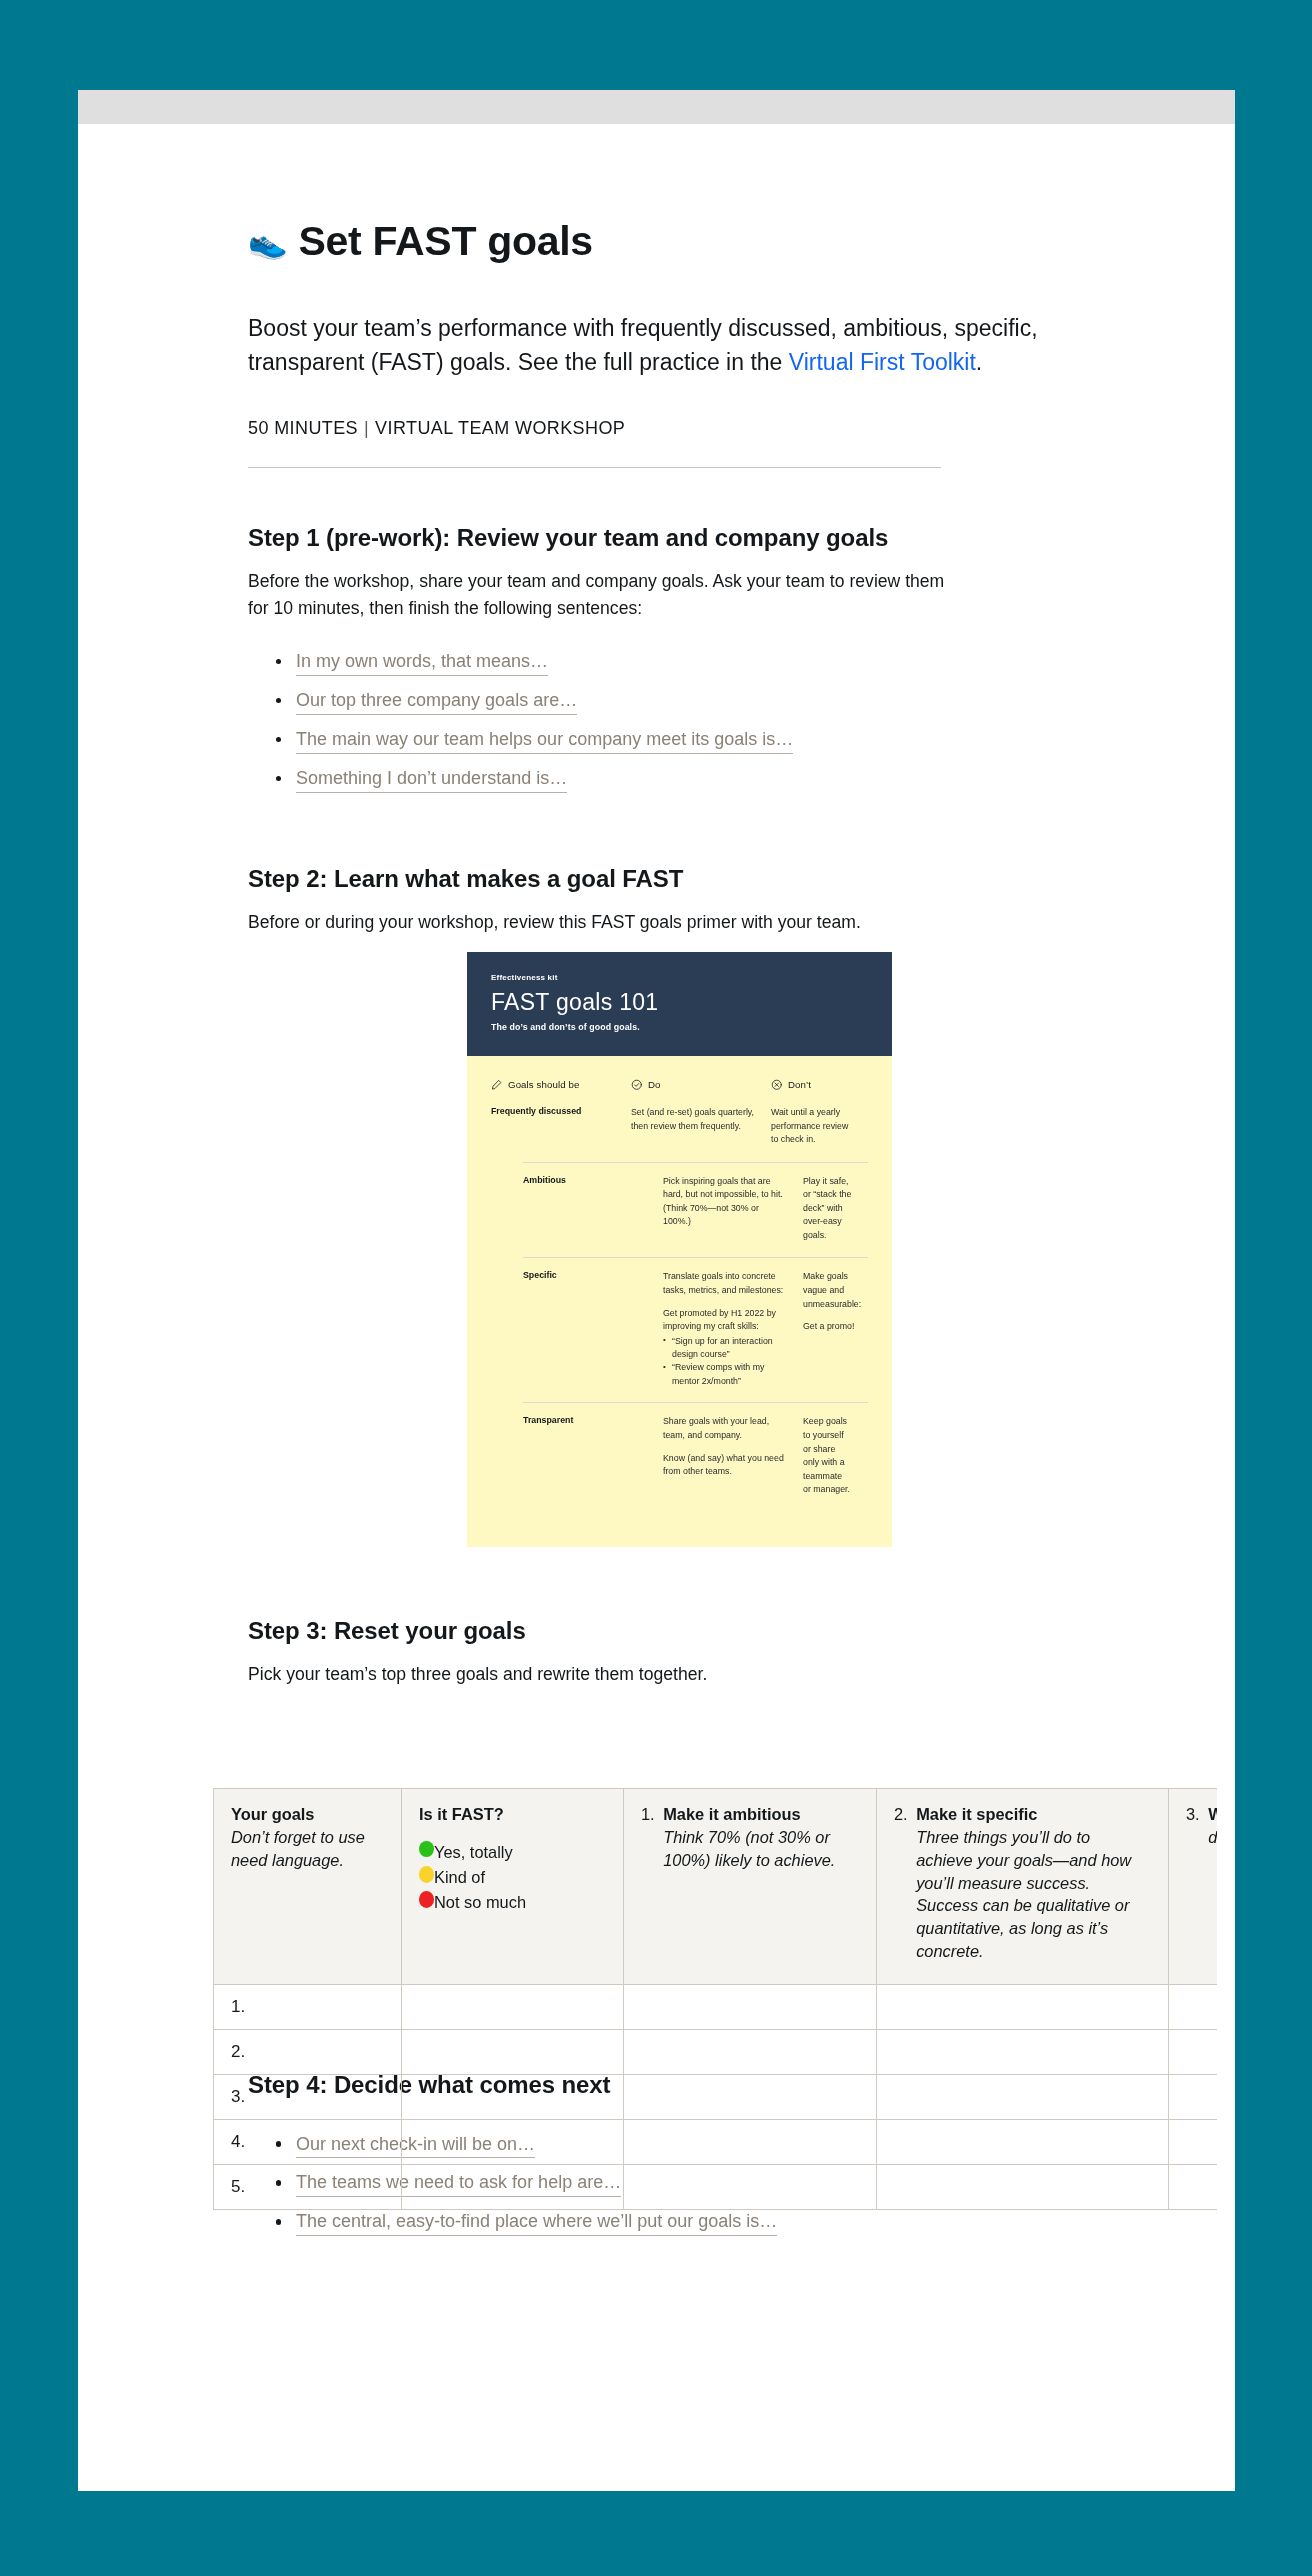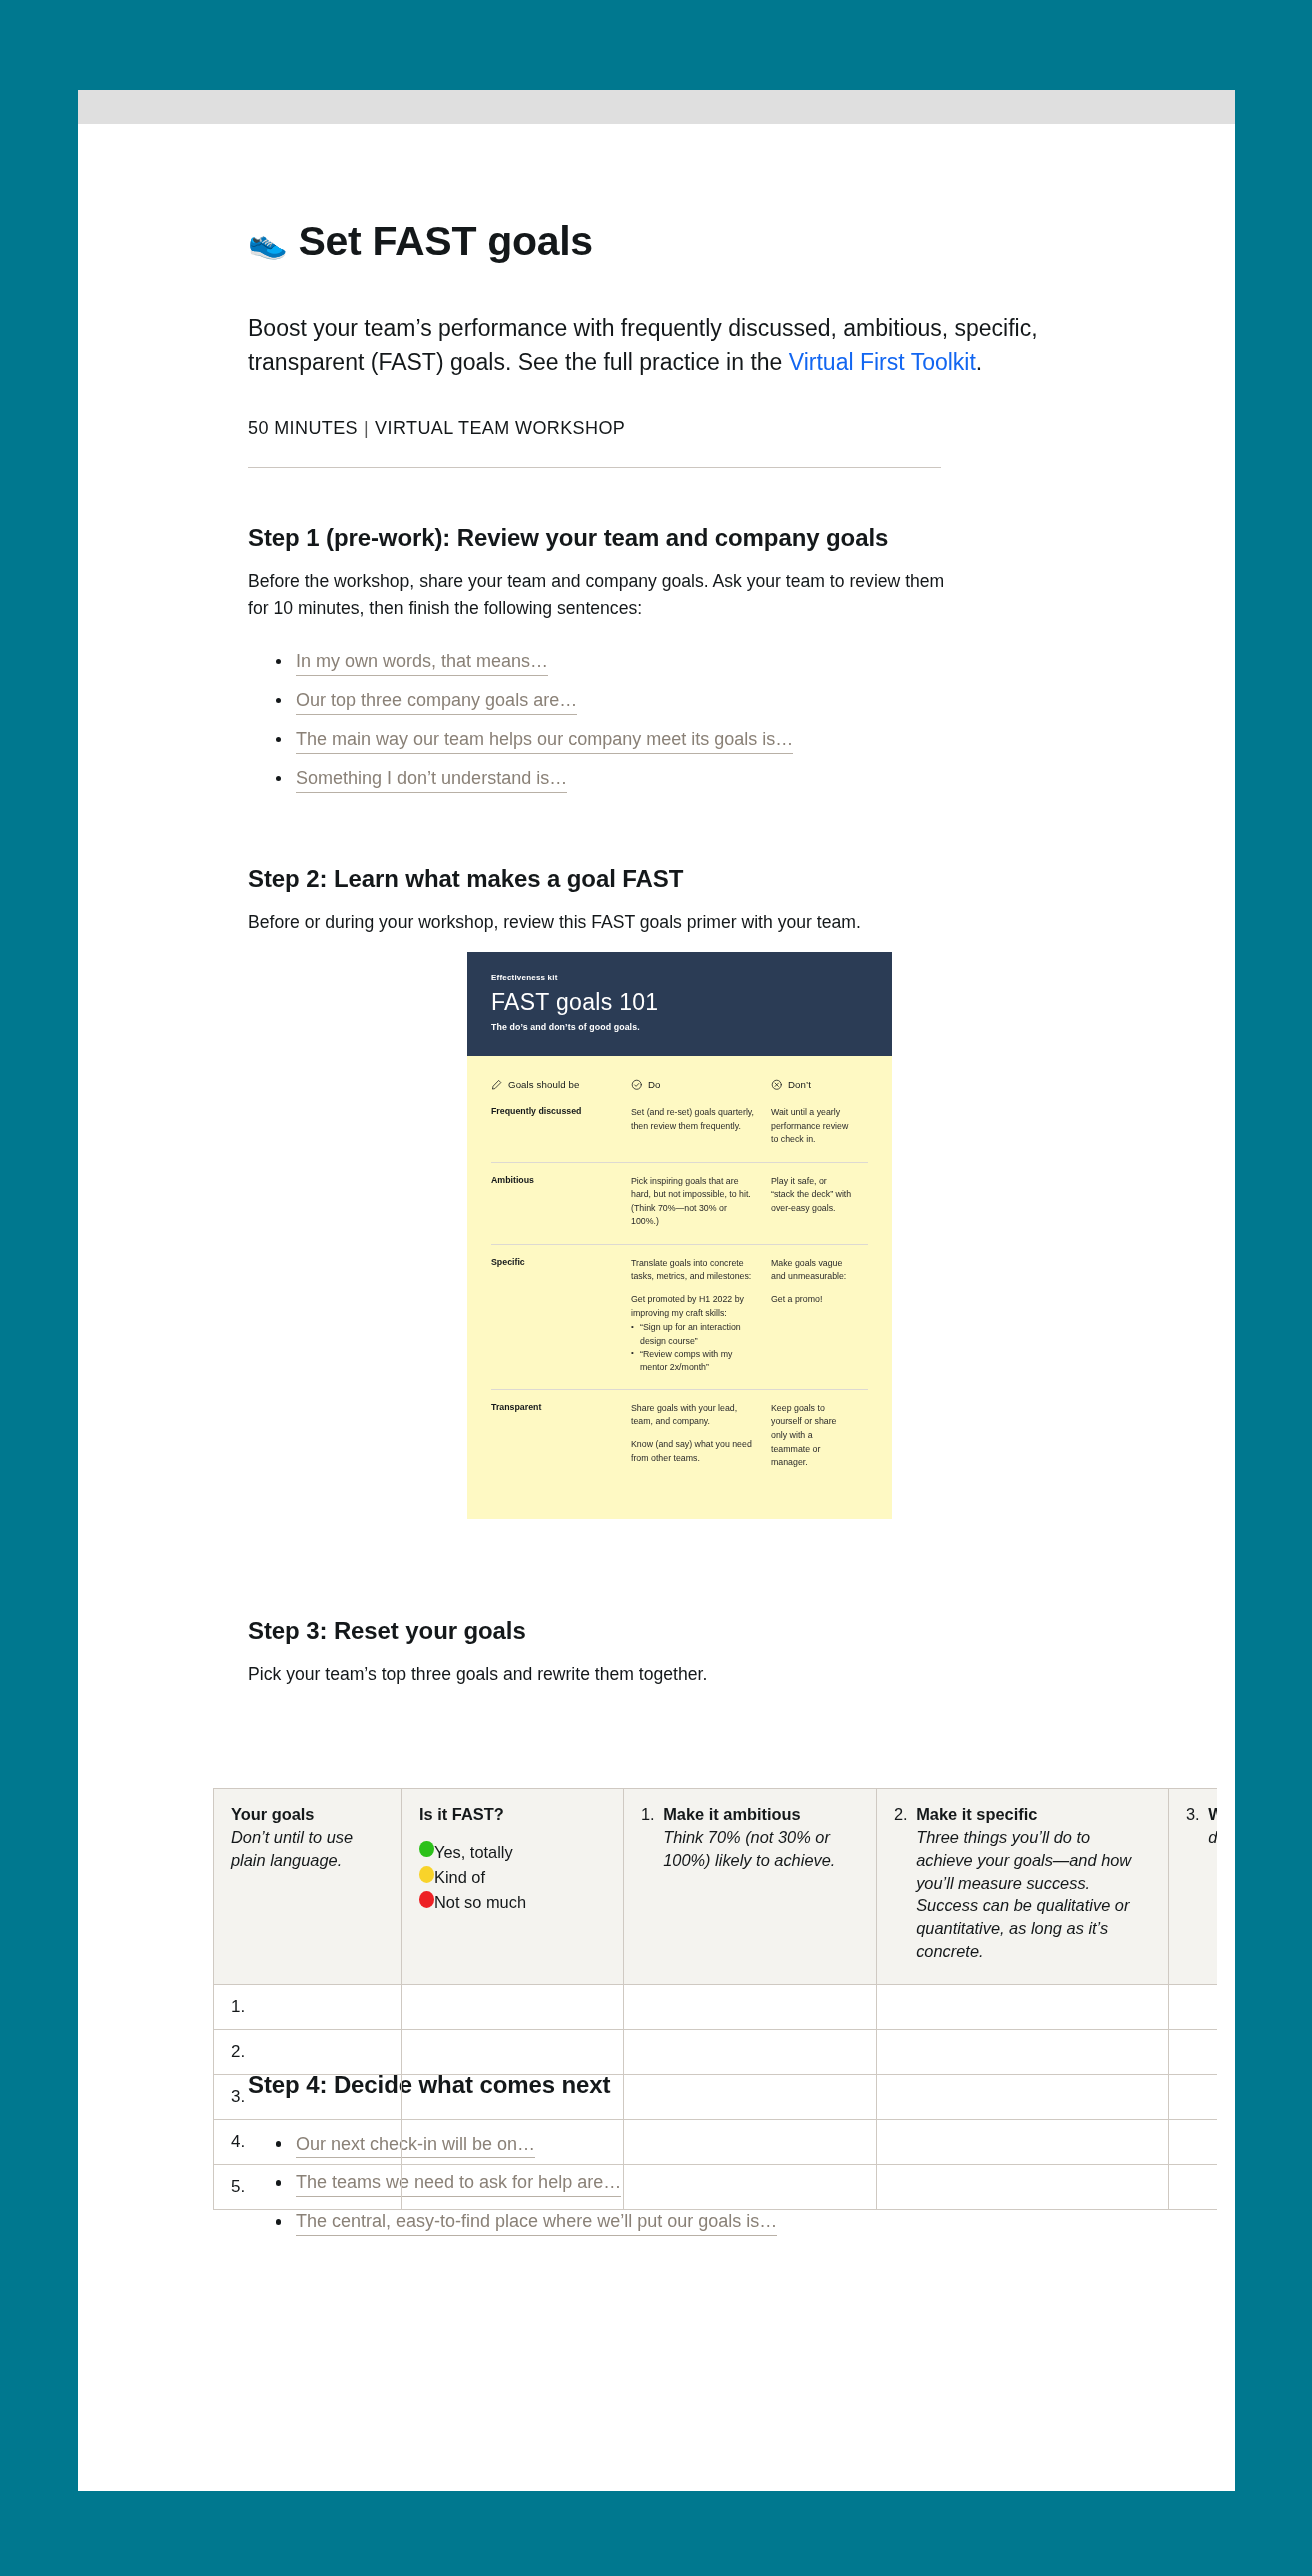--- a/index.html
+++ b/index.html
@@ -168,21 +168,21 @@
     color: #14181a;
     letter-spacing: 0.1px;
   }
   .hicon { width: 11.5px; height: 11.5px; flex: 0 0 11.5px; }
 
   .card-row {
     display: grid;
     grid-template-columns: 140px 140px 1fr;
     padding: 12px 0 14.6px 0;
   }
-  .card-row.bordered { border-top: 0.6px solid #ddd9d2; }
+  .card-row.bordered { border-top: 0.6px solid #ddd9d2; margin-left: 32px; }
   .card-row.firstrow { padding-top: 0; }
 
   .c-label { font-size: 8.8px; font-weight: 700; color: #14181a; }
   .c-text { font-size: 8.8px; line-height: 1.55; color: #2a2a2a; padding-right: 16px; }
   .c-text .gap { display: block; height: 9px; }
   .c-sub { list-style: none; margin-top: 1.2px; }
   .c-sub li {
     position: relative;
     padding-left: 9px;
     line-height: 1.5;
@@ -384,21 +384,21 @@
         <col class="c1">
           <col class="c2">
           <col class="c3">
           <col class="c4">
           <col class="c5">
       </colgroup>
       <thead>
         <tr>
           <th>
             <div class="th-title">Your goals</div>
-            <div class="th-italic">Don’t until to use plain language.</div>
+            <div class="th-italic">Don’t forget to use need language.</div>
           </th>
           <th>
             <div class="th-title">Is it FAST?</div>
             <div class="legend">
               <div class="legend-row">
                 <span class="dot" style="background:#2cc11a"></span>
                 <span>Yes, totally</span>
               </div>
               <div class="legend-row">
                 <span class="dot" style="background:#f8d32a"></span>

